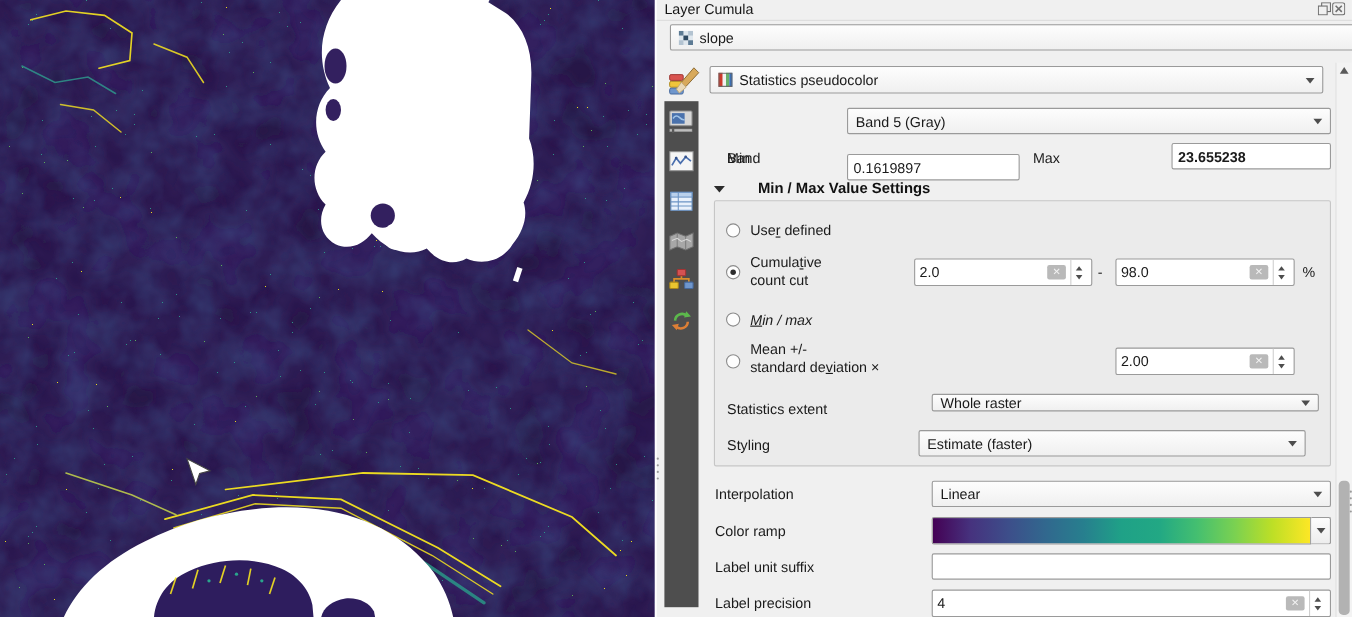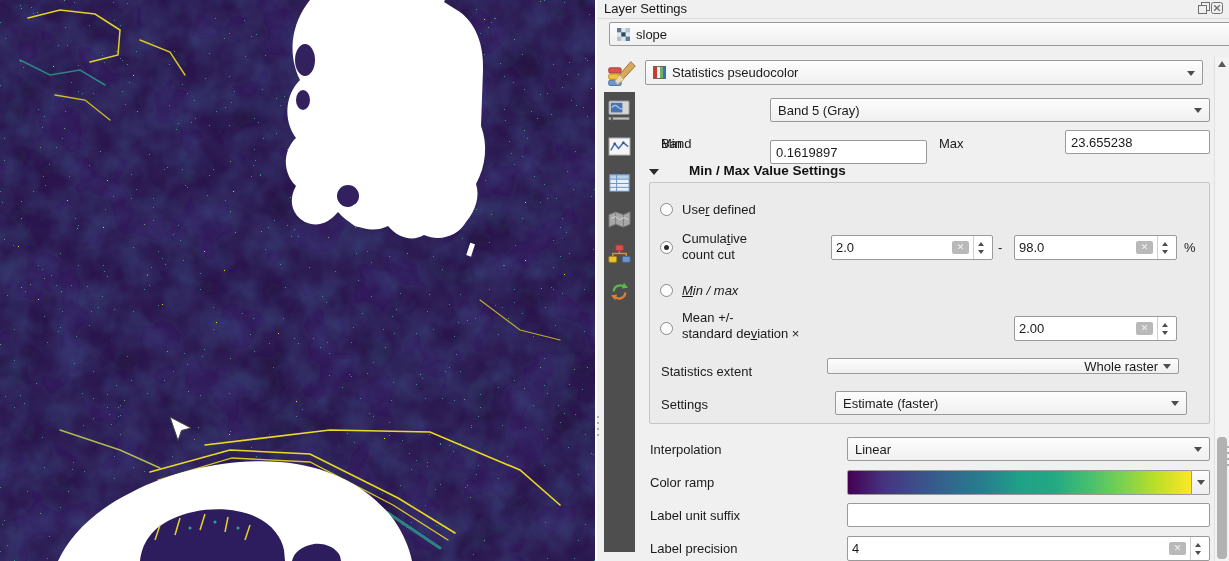--- a/index.html
+++ b/index.html
@@ -171,21 +171,21 @@
             <circle cx="215" cy="522" r="1.5"></circle>
             <circle cx="238" cy="528" r="1.5"></circle>
           </g>
       </g>
 
       <path d="M170,417 l21,11 -9.5,2.5 -3.5,10 z" fill="#ffffff" stroke="#444444" stroke-width="1"></path>
     </svg>
   </div>
 
   <div class="panel">
-    <div class="p-title">Layer Settings</div>
+    <div class="p-title">Layer Cumula</div>
     <div class="title-sep"></div>
 
     <div class="win-btn" style="left:601px;">
       <svg width="12" height="12" viewBox="0 0 12 12">
         <rect x="3.5" y="0.5" width="8" height="8" fill="none" stroke="#6f6f6f"></rect>
         <rect x="0.5" y="3.5" width="8" height="8" fill="#f0f0f0" stroke="#6f6f6f"></rect>
       </svg>
     </div>
     <div class="win-btn" style="left:614px;">
       <svg width="12" height="12" viewBox="0 0 12 12">
@@ -286,21 +286,21 @@
     <div class="combo" style="left:173px;top:98px;width:440px;height:24px;">
       <span>Band 5 (Gray)</span>
       <span class="arrow"></span>
     </div>
 
     <div class="lbl" style="left:64px;top:136px;">Min</div>
     <div class="inputbox" style="left:173px;top:140px;width:157px;height:24px;">
       <input value="0.1619897" style="">
     </div>
     <div class="lbl" style="left:342px;top:136px;">Max</div>
-    <div class="inputbox" style="left:468px;top:130px;width:145px;height:24px;">
+    <div class="inputbox" style="left:468px;top:130px;width:145px;height:24px;font-weight:bold;">
       <input value="23.655238" style="">
     </div>
 
     <span class="sec-arrow"></span>
     <div class="sec-header">Min / Max Value Settings</div>
     <div class="groupbox"></div>
 
     <span class="radio" style="left:63px;top:203px;"></span>
     <div class="lbl" style="left:85px;top:202px;"><span>Use</span><span class="mn">r</span><span> defined</span></div>
 
@@ -334,26 +334,26 @@
     <div class="spinbox" style="left:417px;top:316px;width:163px;height:25px;">
       <input value="2.00" style="">
       <span class="clear-btn">✕</span>
       <span class="spin-arrows">
           <i class="spin-up"></i>
           <i class="spin-dn"></i>
         </span>
     </div>
 
     <div class="lbl" style="left:64px;top:364px;">Statistics extent</div>
-    <div class="combo" style="left:230px;top:358px;width:352px;height:16px;justify-content:flex-end;">
+    <div class="combo" style="left:250px;top:358px;width:352px;height:16px;">
       <span>Whole raster</span>
       <span class="arrow"></span>
     </div>
 
-    <div class="lbl" style="left:64px;top:397px;">Settings</div>
+    <div class="lbl" style="left:64px;top:397px;">Styling</div>
     <div class="combo" style="left:238px;top:391px;width:352px;height:24px;">
       <span>Estimate (faster)</span>
       <span class="arrow"></span>
     </div>
 
     <div class="lbl" style="left:53px;top:442px;">Interpolation</div>
     <div class="combo" style="left:250px;top:437px;width:363px;height:24px;">
       <span>Linear</span>
       <span class="arrow"></span>
     </div>

